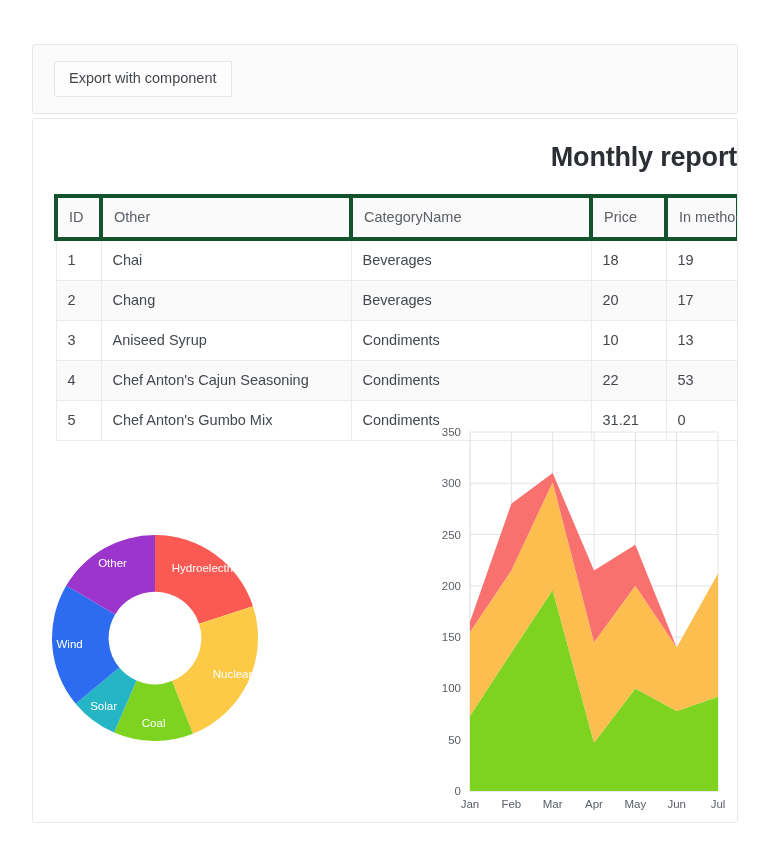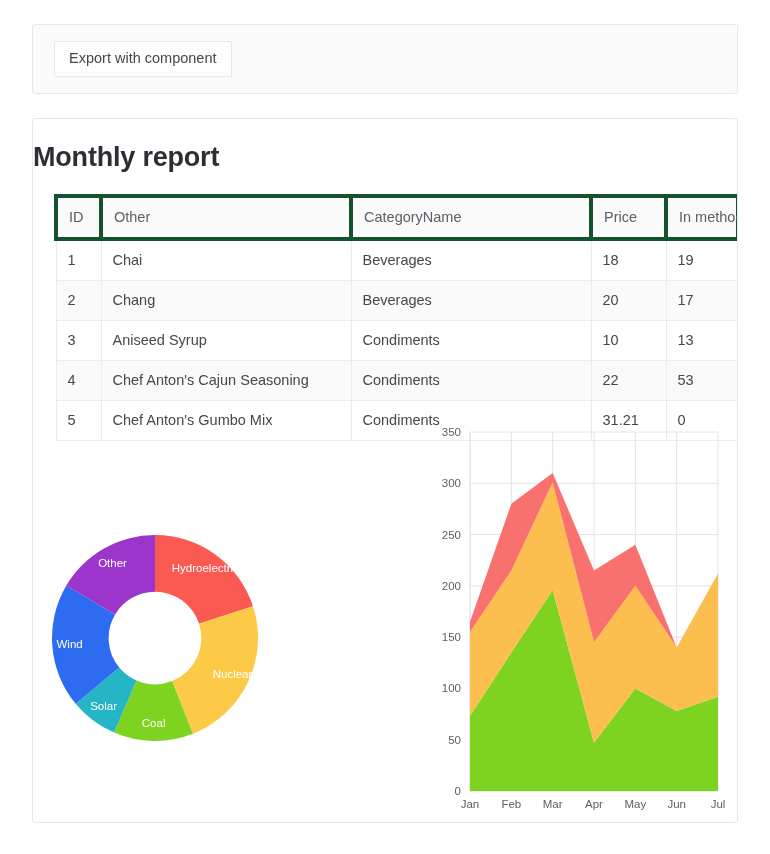--- a/index.html
+++ b/index.html
@@ -7,21 +7,21 @@
     width:770px;height:854px;
     background:#ffffff;
     font-family:"Liberation Sans","DejaVu Sans",sans-serif;
     color:#3b3f44;
     -webkit-font-smoothing:antialiased;
   }
   .page{position:relative;width:770px;height:854px;box-sizing:border-box;}
 
   
   .toolbar-card{
-    position:absolute;left:32px;top:24px;width:706px;height:70px;
+    position:absolute;left:32px;top:44px;width:706px;height:70px;
     box-sizing:border-box;
     background:#fbfbfc;
     border:1px solid #e8e8ea;
     border-radius:3px;
   }
   .toolbar-inner{
     display:flex;align-items:center;height:100%;padding-left:21px;
   }
   .btn{
     font-family:"Liberation Sans","DejaVu Sans",sans-serif;
@@ -41,21 +41,21 @@
   
   .report-card{
     position:absolute;left:32px;top:118px;width:706px;height:705px;
     box-sizing:border-box;
     background:#ffffff;
     border:1px solid #e8e8ea;
     border-radius:3px;
     overflow:hidden;
   }
   .report-title{
-    text-align:left;
+    text-align:right;
     font-size:27px;
     font-weight:bold;
     color:#2b2f33;
     letter-spacing:-0.2px;
     padding:23px 0 21px 0;
     margin:0;
   }
 
   
   .tbl-wrap{padding:0 21px;}

